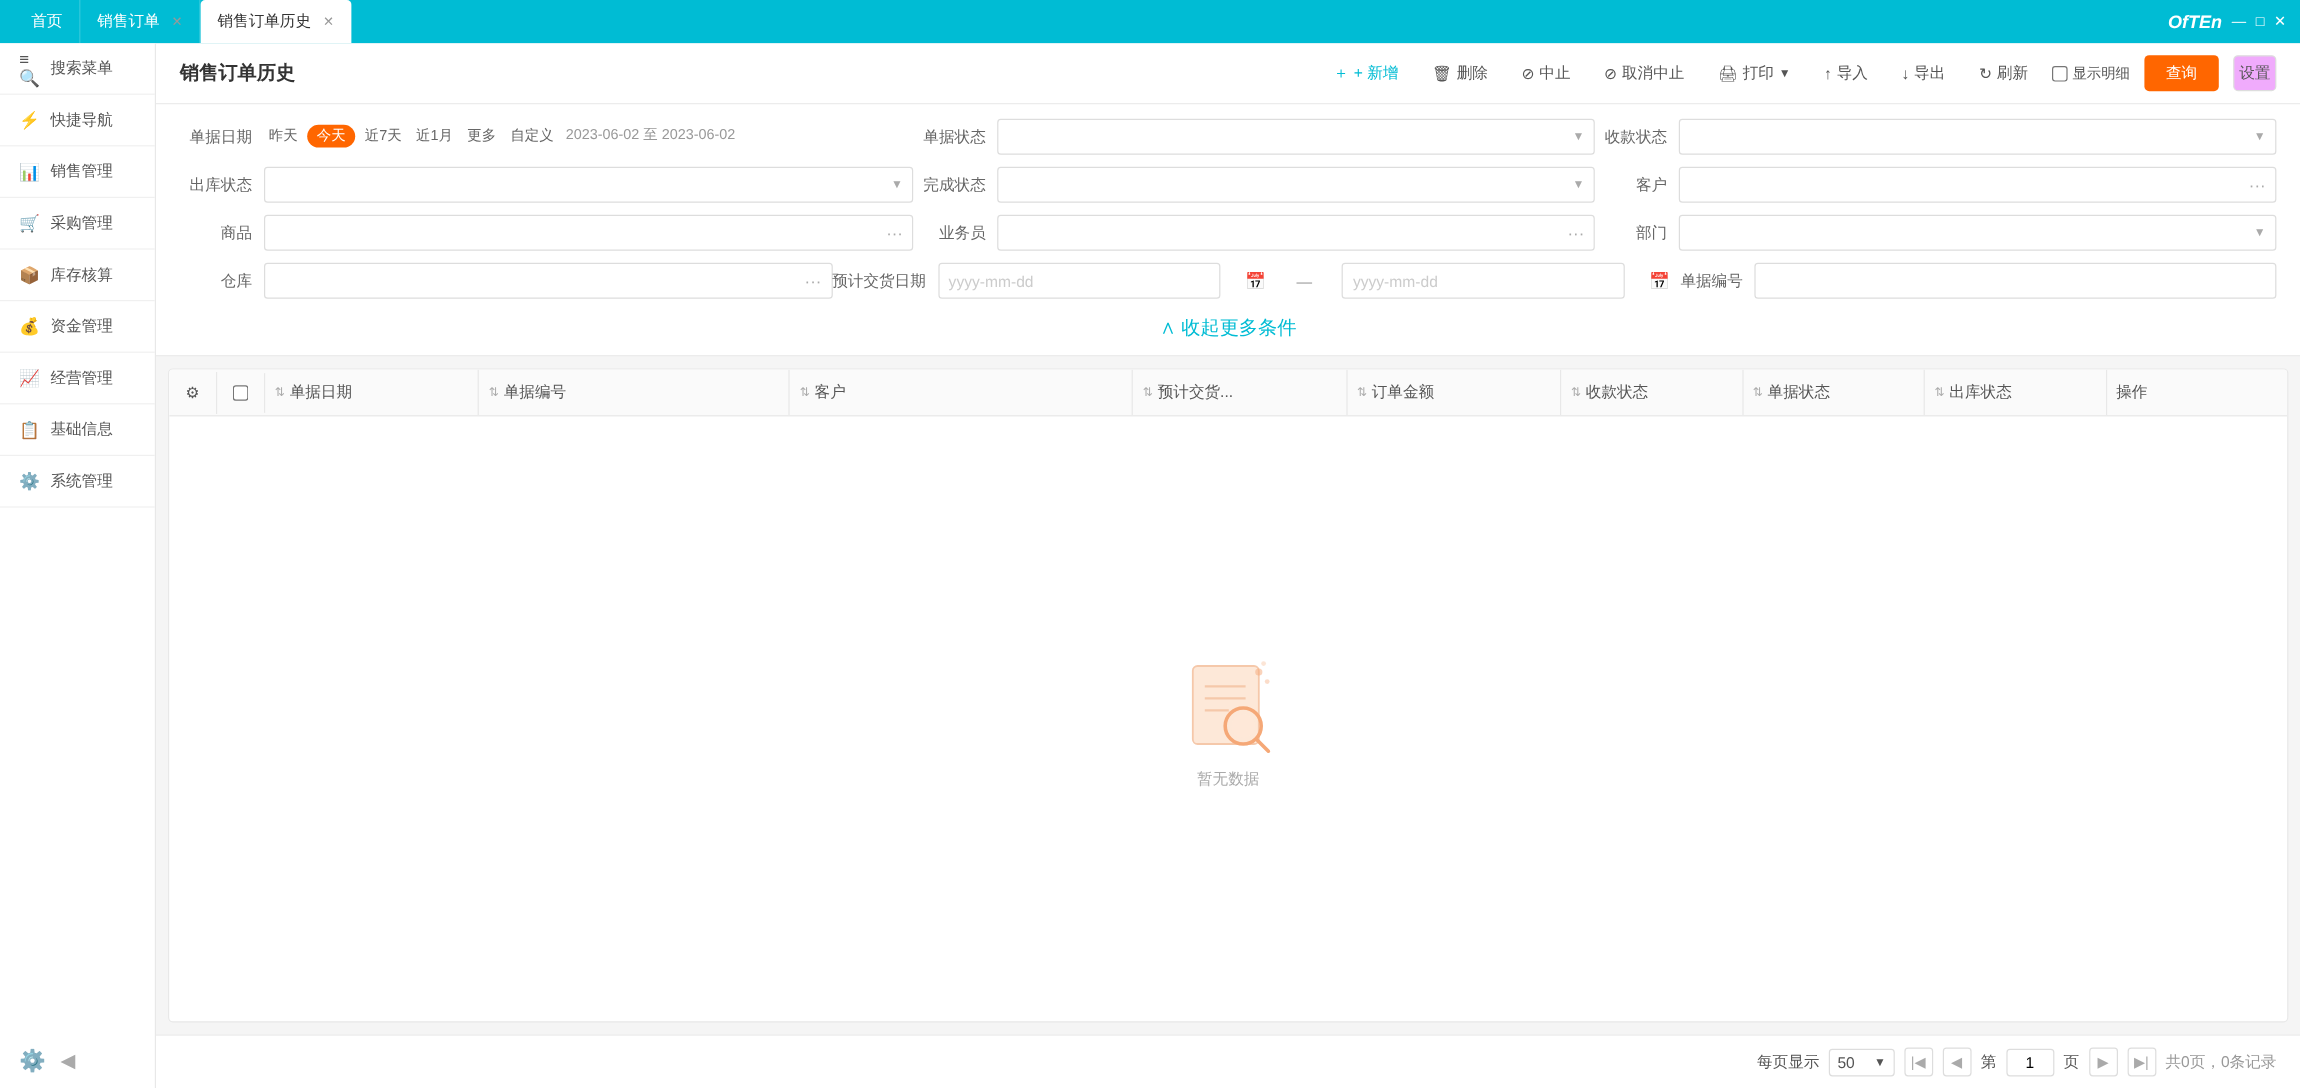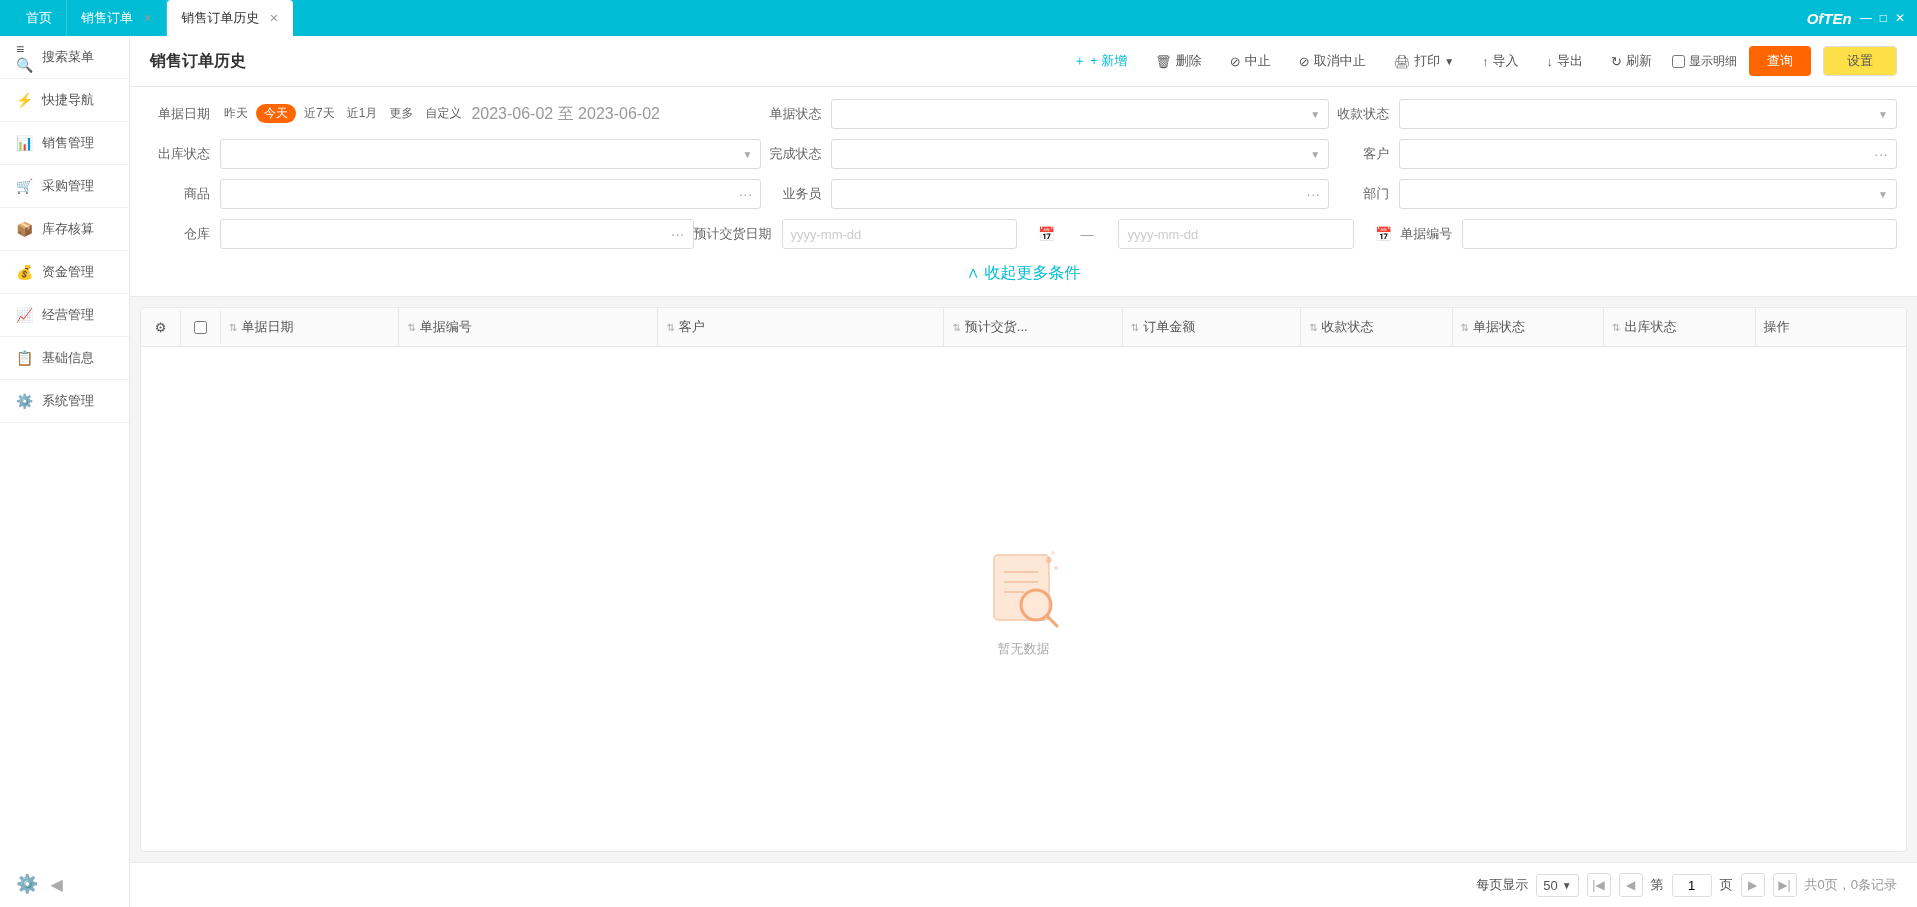--- a/index.html
+++ b/index.html
@@ -26,33 +26,33 @@
     .content { flex: 1; display: flex; flex-direction: column; overflow: hidden; }
 
     
     .page-header { background: #fff; padding: 10px 20px; display: flex; align-items: center; justify-content: space-between; border-bottom: 1px solid #e8e8e8; flex-shrink: 0; }
     .page-title { font-size: 16px; font-weight: 600; color: #333; }
     .toolbar { display: flex; align-items: center; gap: 12px; }
     .toolbar-btn { display: flex; align-items: center; gap: 4px; color: #555; cursor: pointer; font-size: 13px; padding: 4px 8px; border-radius: 3px; }
     .toolbar-btn.new-btn { color: #00bcd4; }
     .toolbar-btn.del-btn { color: #555; }
     .btn-query { background: #ff6600; color: #fff; border: none; padding: 6px 18px; border-radius: 4px; cursor: pointer; font-size: 13px; }
-    .btn-set { background: #fde047; color: #555; border: 1px solid #ddd; padding: 5px 23px; border-radius: 4px; cursor: pointer; font-size: 13px; }
+    .btn-set { background: #f0abfc; color: #555; border: 1px solid #ddd; padding: 5px 4px; border-radius: 4px; cursor: pointer; font-size: 13px; }
     .checkbox-label { display: flex; align-items: center; gap: 4px; font-size: 12px; color: #555; }
 
     
     .filter-area { background: #fff; padding: 12px 20px; border-bottom: 1px solid #e8e8e8; flex-shrink: 0; }
     .filter-row { display: flex; align-items: center; margin-bottom: 10px; gap: 0; }
     .filter-item { display: flex; align-items: center; flex: 1; min-width: 0; }
     .filter-label { color: #666; font-size: 13px; min-width: 70px; text-align: right; padding-right: 10px; flex-shrink: 0; }
     .filter-control { flex: 1; display: flex; align-items: center; gap: 6px; }
     .date-quick { display: flex; gap: 4px; align-items: center; margin-bottom: 2px; }
     .date-btn { font-size: 12px; color: #666; cursor: pointer; padding: 1px 4px; border-radius: 2px; }
     .date-btn.active { background: #ff6600; color: #fff; border-radius: 10px; padding: 1px 8px; }
-    .date-range { font-size: 16px; color: #999; }
+    .date-range { font-size: 12px; color: #999; }
     .select-box { border: 1px solid #ddd; border-radius: 3px; padding: 5px 8px; font-size: 13px; color: #555; display: flex; align-items: center; justify-content: space-between; cursor: pointer; flex: 1; background: #fff; min-height: 30px; }
     .select-box .arrow { color: #aaa; font-size: 10px; }
     .input-box { border: 1px solid #ddd; border-radius: 3px; padding: 5px 8px; font-size: 13px; color: #555; flex: 1; background: #fff; min-height: 30px; display: flex; align-items: center; }
     .ellipsis-btn { color: #aaa; cursor: pointer; font-size: 14px; }
     .date-input { border: 1px solid #ddd; border-radius: 3px; padding: 5px 8px; font-size: 13px; color: #ccc; background: #fff; min-height: 30px; display: flex; align-items: center; flex: 1; }
     .cal-icon { color: #aaa; font-size: 14px; cursor: pointer; }
     .dash { color: #999; margin: 0 4px; }
     .collapse-btn { text-align: center; color: #00bcd4; font-size: 16px; cursor: pointer; padding: 4px 0 0; }
 
     
@@ -74,21 +74,21 @@
     .th-op { flex: 1; min-width: 60px; }
 
     
     .empty-state { flex: 1; display: flex; flex-direction: column; align-items: center; justify-content: center; }
     .empty-icon { width: 100px; height: 100px; position: relative; }
     .empty-icon svg { width: 100px; height: 100px; }
     .empty-text { color: #aaa; font-size: 13px; }
 
     
     .pagination { background: #fff; border-top: 1px solid #e8e8e8; padding: 10px 20px; display: flex; align-items: center; justify-content: flex-end; gap: 8px; font-size: 13px; color: #555; flex-shrink: 0; }
-    .page-size-select { border: 1px solid #ddd; border-radius: 3px; padding: 3px 6px; font-size: 13px; display: flex; align-items: center; gap: 4px; }
+    .page-size-select { border: 1px solid #ddd; border-radius: 3px; padding: 3px 6px; font-size: 13px; display: flex; align-items: center; gap: 16px; }
     .page-nav-btn { width: 24px; height: 24px; border: 1px solid #ddd; border-radius: 3px; display: flex; align-items: center; justify-content: center; cursor: pointer; color: #aaa; font-size: 12px; }
     .page-input { width: 40px; border: 1px solid #ddd; border-radius: 3px; text-align: center; padding: 3px; font-size: 13px; }
     .page-info { color: #999; }
   </style>
 </head>
 <body>
 
 <div class="top-bar">
   <div class="tab-item home">
     <span>首页</span>

